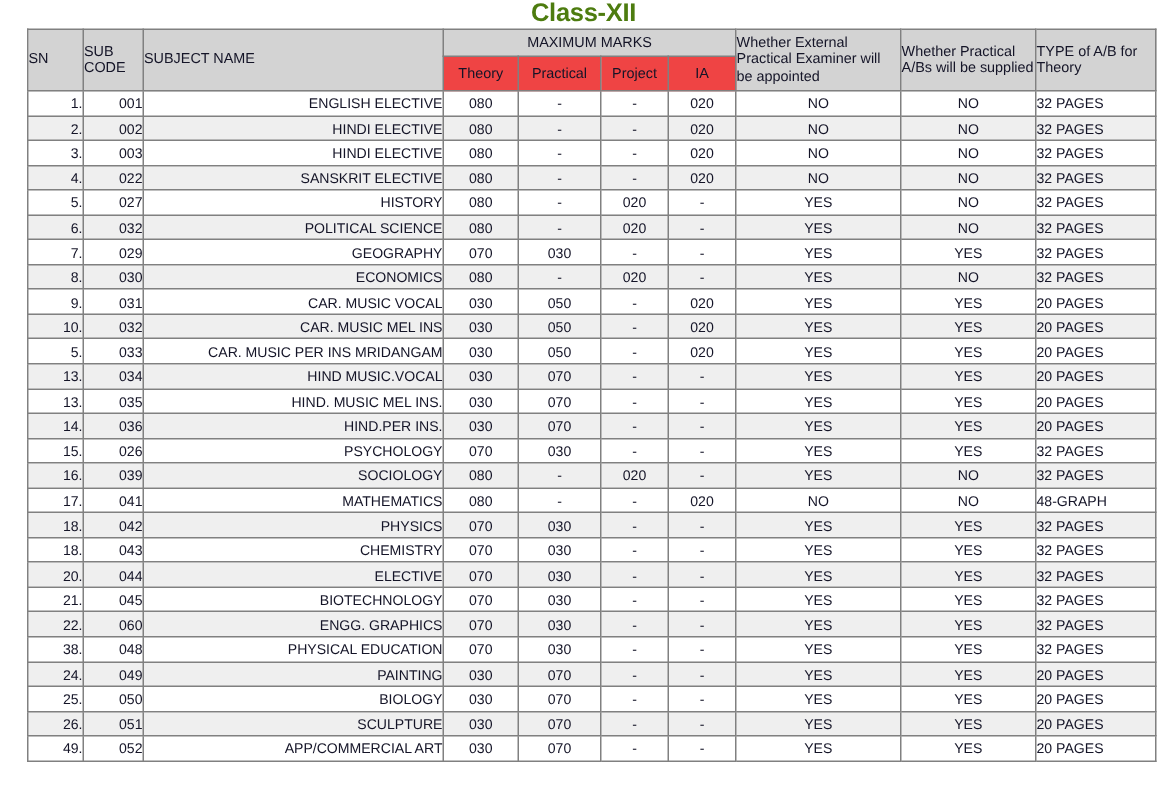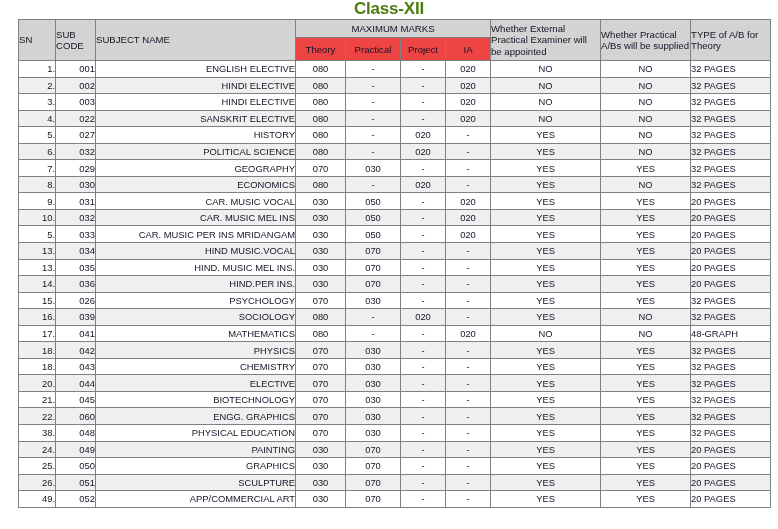--- a/index.html
+++ b/index.html
@@ -460,21 +460,21 @@
             <td class="num">070</td>
             <td class="num">-</td>
             <td class="num">-</td>
             <td class="yn">YES</td>
             <td class="yn">YES</td>
             <td class="type">20 PAGES</td>
           </tr>
           <tr>
             <td class="sn">25.</td>
             <td class="code">050</td>
-            <td class="subject">GRAPHICS</td>
+            <td class="subject">BIOLOGY</td>
             <td class="num">030</td>
             <td class="num">070</td>
             <td class="num">-</td>
             <td class="num">-</td>
             <td class="yn">YES</td>
             <td class="yn">YES</td>
             <td class="type">20 PAGES</td>
           </tr>
           <tr class="alt">
             <td class="sn">26.</td>

